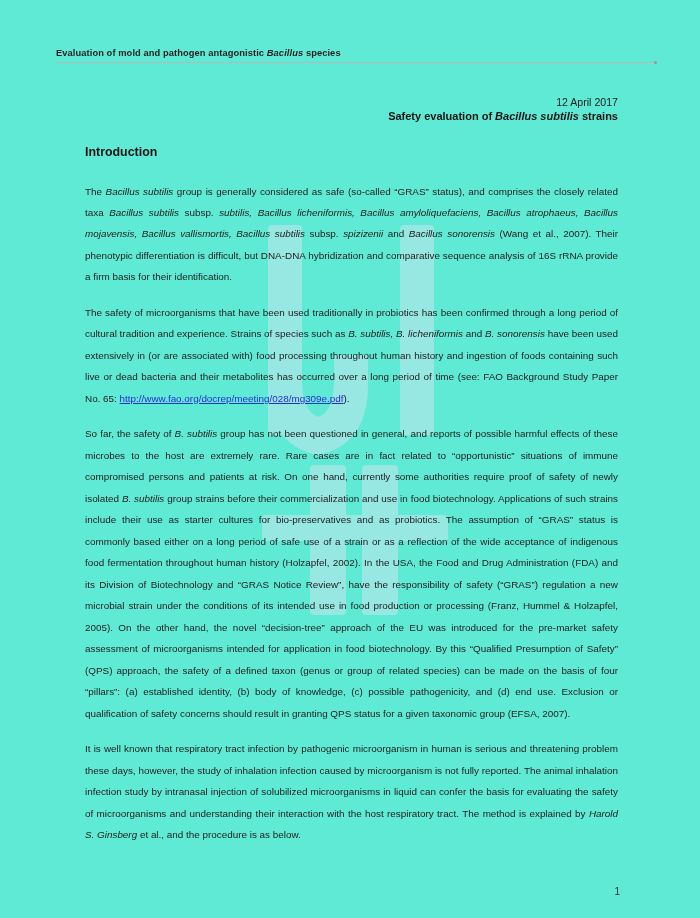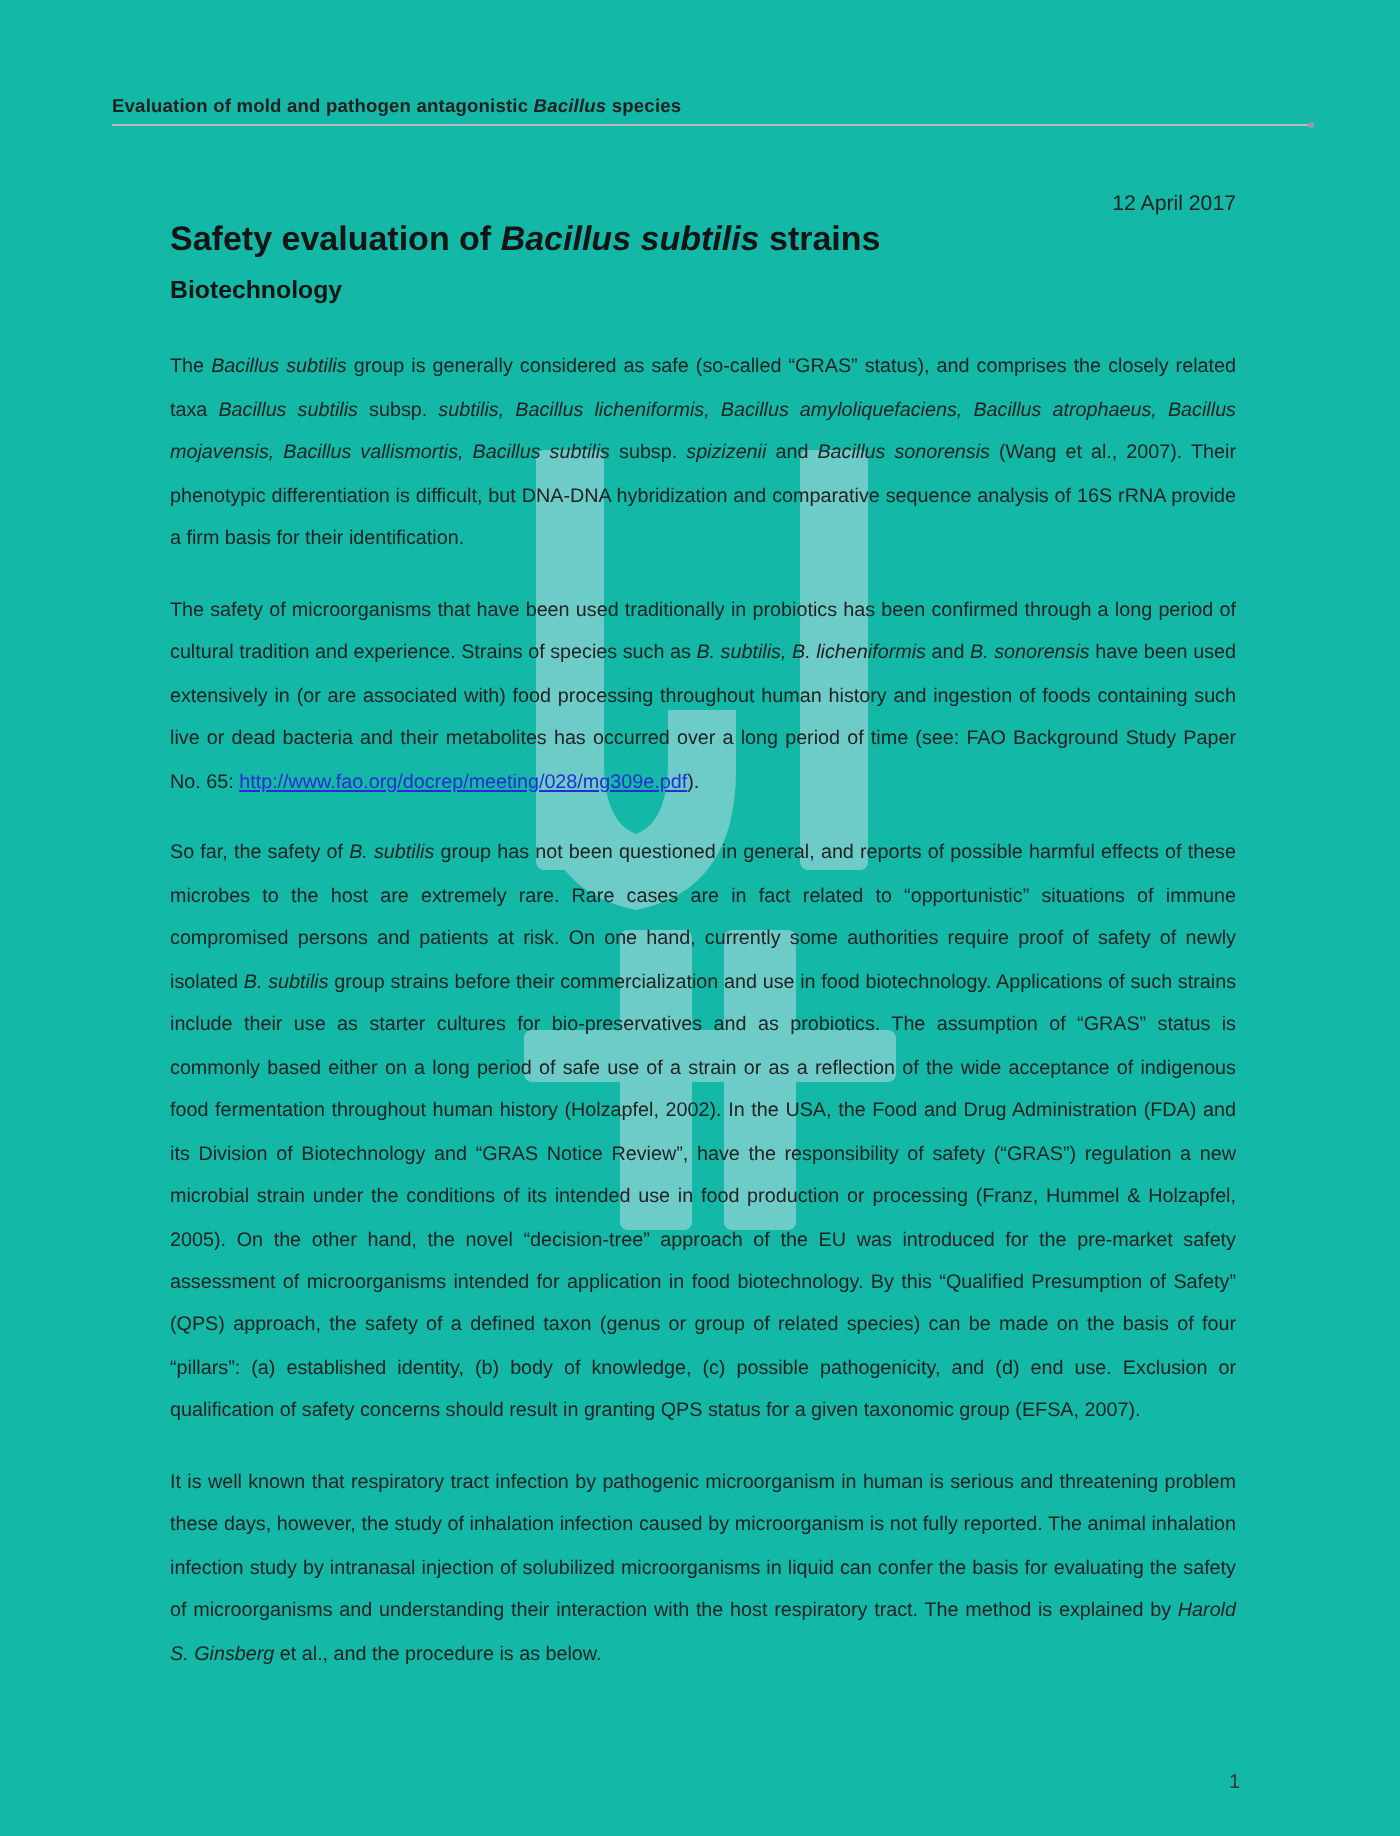--- a/index.html
+++ b/index.html
@@ -8,21 +8,21 @@
     background: #ffffff;
   }
   body {
     font-family: "Liberation Sans", sans-serif;
     color: #1a1a1a;
   }
   .page {
     position: relative;
     width: 700px;
     height: 918px;
-    background: #14b8a6;
+    background: #5eead4;
     overflow: hidden;
     box-sizing: border-box;
   }
 
   
   .watermark {
     position: absolute;
     left: 250px;
     top: 215px;
     width: 210px;
@@ -78,26 +78,26 @@
   }
 
   .doc-date {
     text-align: right;
     font-size: 10.6px;
     color: #222;
     line-height: 1.2;
   }
 
   .doc-title {
-    text-align: left;
-    font-size: 17px;
+    text-align: right;
+    font-size: 11px;
     font-weight: bold;
     color: #141414;
     line-height: 1.3;
-    margin: 0 0 7px 0;
+    margin: 0 0 22px 0;
   }
   .doc-title .sci { font-style: italic; }
 
   .h1 {
     font-size: 12.4px;
     font-weight: bold;
     color: #141414;
     margin: 0 0 20px 0;
     line-height: 1.25;
   }
@@ -157,21 +157,21 @@
     <div class="running-header-text"><span>Evaluation of mold and pathogen antagonistic </span><span class="sci">Bacillus</span><span> species</span></div>
     <div class="header-rule"></div>
   </div>
 
   <div class="content">
 
     <div class="doc-date">12 April 2017</div>
 
     <div class="doc-title"><span>Safety evaluation of </span><span class="sci">Bacillus subtilis</span><span> strains</span></div>
 
-    <h1 class="h1">Biotechnology</h1>
+    <h1 class="h1">Introduction</h1>
 
     <p class="para"><span>The </span><span class="sci">Bacillus subtilis</span><span> group is generally considered as safe (so-called “GRAS” status), and comprises the closely related taxa </span><span class="sci">Bacillus subtilis</span><span> subsp. </span><span class="sci">subtilis, Bacillus licheniformis, Bacillus amyloliquefaciens, Bacillus atrophaeus, Bacillus mojavensis, Bacillus vallismortis, Bacillus subtilis</span><span> subsp. </span><span class="sci">spizizenii</span><span> and </span><span class="sci">Bacillus sonorensis</span><span> (Wang et al., 2007). Their phenotypic differentiation is difficult, but DNA-DNA hybridization and comparative sequence analysis of 16S rRNA provide a firm basis for their identification.</span></p>
     <p class="para"><span>The safety of microorganisms that have been used traditionally in probiotics has been confirmed through a long period of cultural tradition and experience. Strains of species such as </span><span class="sci">B. subtilis, B. licheniformis</span><span> and </span><span class="sci">B. sonorensis</span><span> have been used extensively in (or are associated with) food processing throughout human history and ingestion of foods containing such live or dead bacteria and their metabolites has occurred over a long period of time (see: FAO Background Study Paper No. 65: </span><a class="doclink" href="#">http://www.fao.org/docrep/meeting/028/mg309e.pdf</a><span>).</span></p>
     <p class="para"><span>So far, the safety of </span><span class="sci">B. subtilis</span><span> group has not been questioned in general, and reports of possible harmful effects of these microbes to the host are extremely rare. Rare cases are in fact related to “opportunistic” situations of immune compromised persons and patients at risk. On one hand, currently some authorities require proof of safety of newly isolated </span><span class="sci">B. subtilis</span><span> group strains before their commercialization and use in food biotechnology. Applications of such strains include their use as starter cultures for bio-preservatives and as probiotics. The assumption of “GRAS” status is commonly based either on a long period of safe use of a strain or as a reflection of the wide acceptance of indigenous food fermentation throughout human history (Holzapfel, 2002). In the USA, the Food and Drug Administration (FDA) and its Division of Biotechnology and “GRAS Notice Review”, have the responsibility of safety (“GRAS”) regulation a new microbial strain under the conditions of its intended use in food production or processing (Franz, Hummel &amp; Holzapfel, 2005). On the other hand, the novel “decision-tree” approach of the EU was introduced for the pre-market safety assessment of microorganisms intended for application in food biotechnology. By this “Qualified Presumption of Safety” (QPS) approach, the safety of a defined taxon (genus or group of related species) can be made on the basis of four “pillars”: (a) established identity, (b) body of knowledge, (c) possible pathogenicity, and (d) end use. Exclusion or qualification of safety concerns should result in granting QPS status for a given taxonomic group (EFSA, 2007).</span></p>
 
 
     <p class="para"><span>It is well known that respiratory tract infection by pathogenic microorganism in human is serious and threatening problem these days, however, the study of inhalation infection caused by microorganism is not fully reported. The animal inhalation infection study by intranasal injection of solubilized microorganisms in liquid can confer the basis for evaluating the safety of microorganisms and understanding their interaction with the host respiratory tract. The method is explained by </span><span class="sci">Harold S. Ginsberg</span><span> et al., and the procedure is as below.</span></p>
 
   </div>
 

